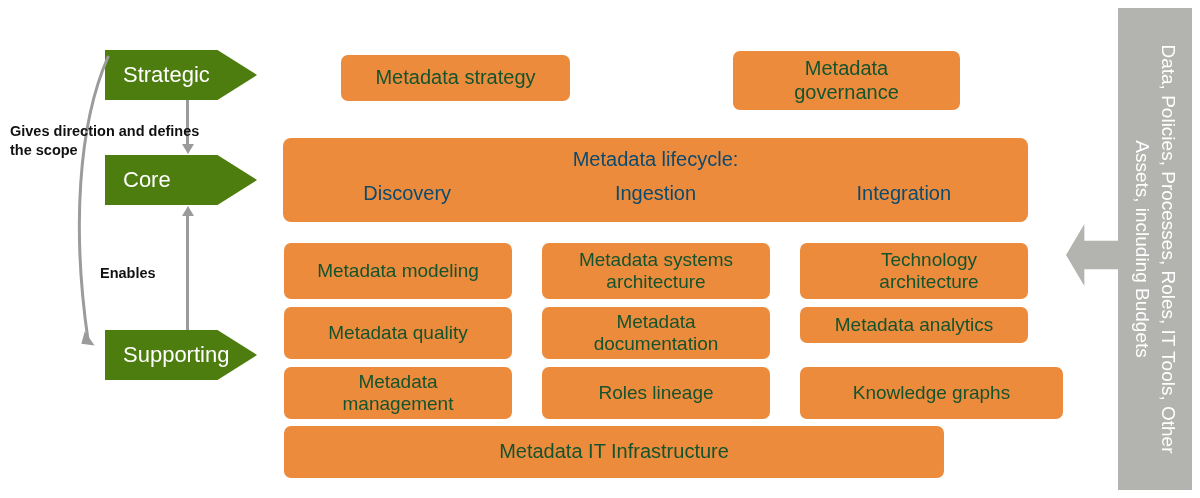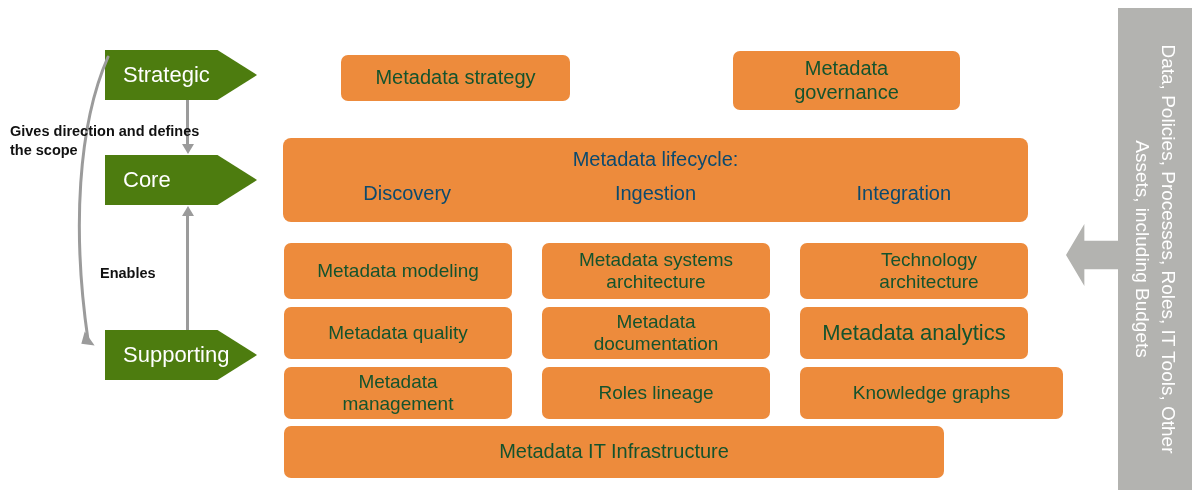--- a/index.html
+++ b/index.html
@@ -218,21 +218,21 @@
 architecture</span>
   </div>
 
   <div class="obox" style="left:284px; top:307px; width:228px; height:52px; font-size:19px;">
     <span style="white-space:pre-line;">Metadata quality</span>
   </div>
   <div class="obox" style="left:542px; top:307px; width:228px; height:52px; font-size:19px;">
     <span style="white-space:pre-line;">Metadata
 documentation</span>
   </div>
-  <div class="obox" style="left:800px; top:307px; width:228px; height:52px; font-size:22px;">
+  <div class="obox" style="left:800px; top:307px; width:228px; height:36px; font-size:19px;">
     <span style="white-space:pre-line;">Metadata analytics</span>
   </div>
 
   <div class="obox" style="left:284px; top:367px; width:228px; height:52px; font-size:19px;">
     <span style="white-space:pre-line;">Metadata
 management</span>
   </div>
   <div class="obox" style="left:542px; top:367px; width:228px; height:52px; font-size:19px;">
     <span style="white-space:pre-line;">Roles lineage</span>
   </div>

